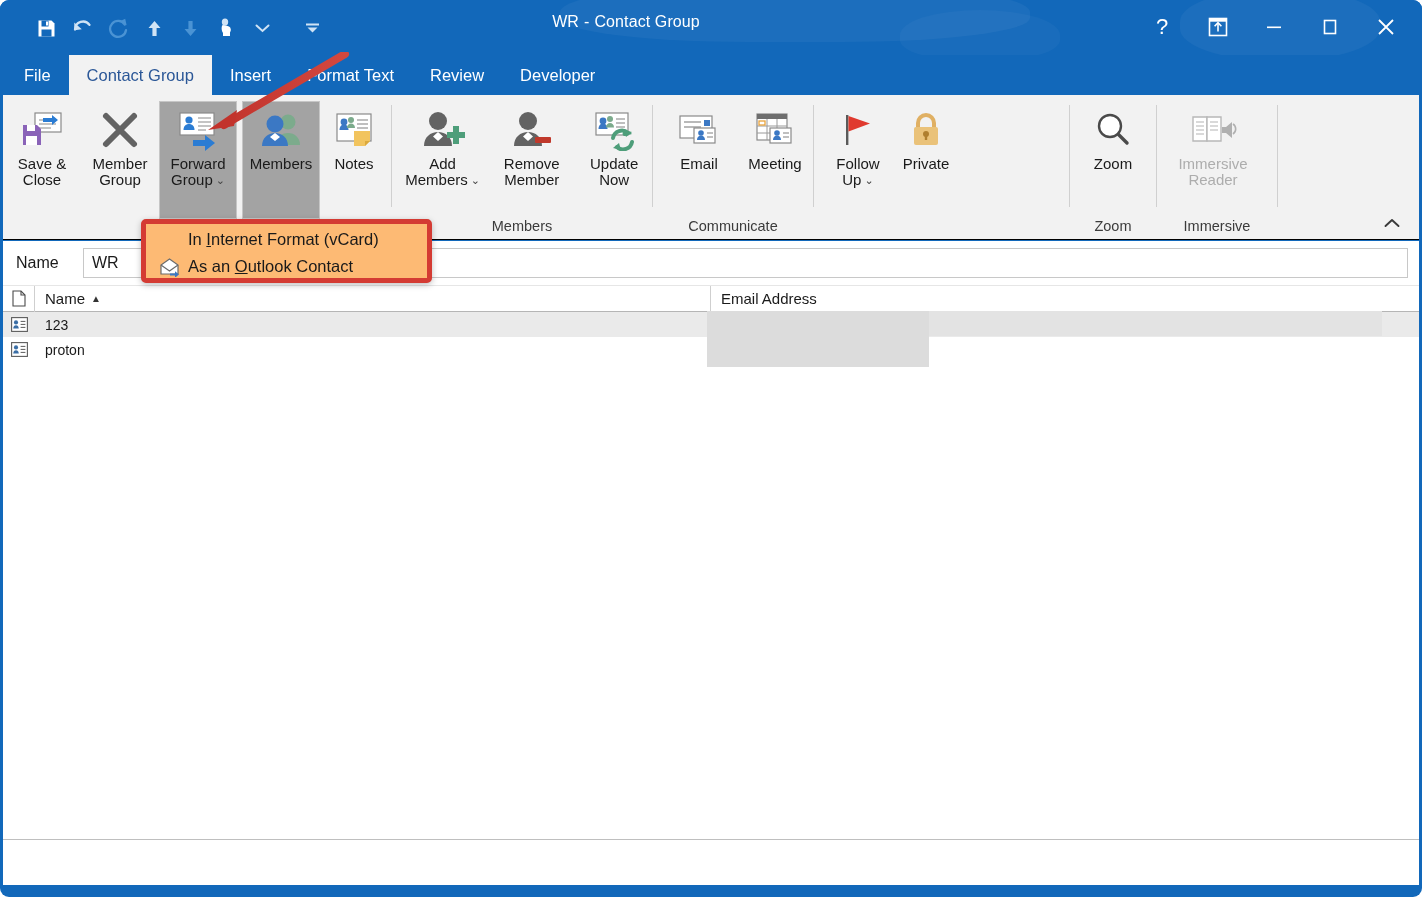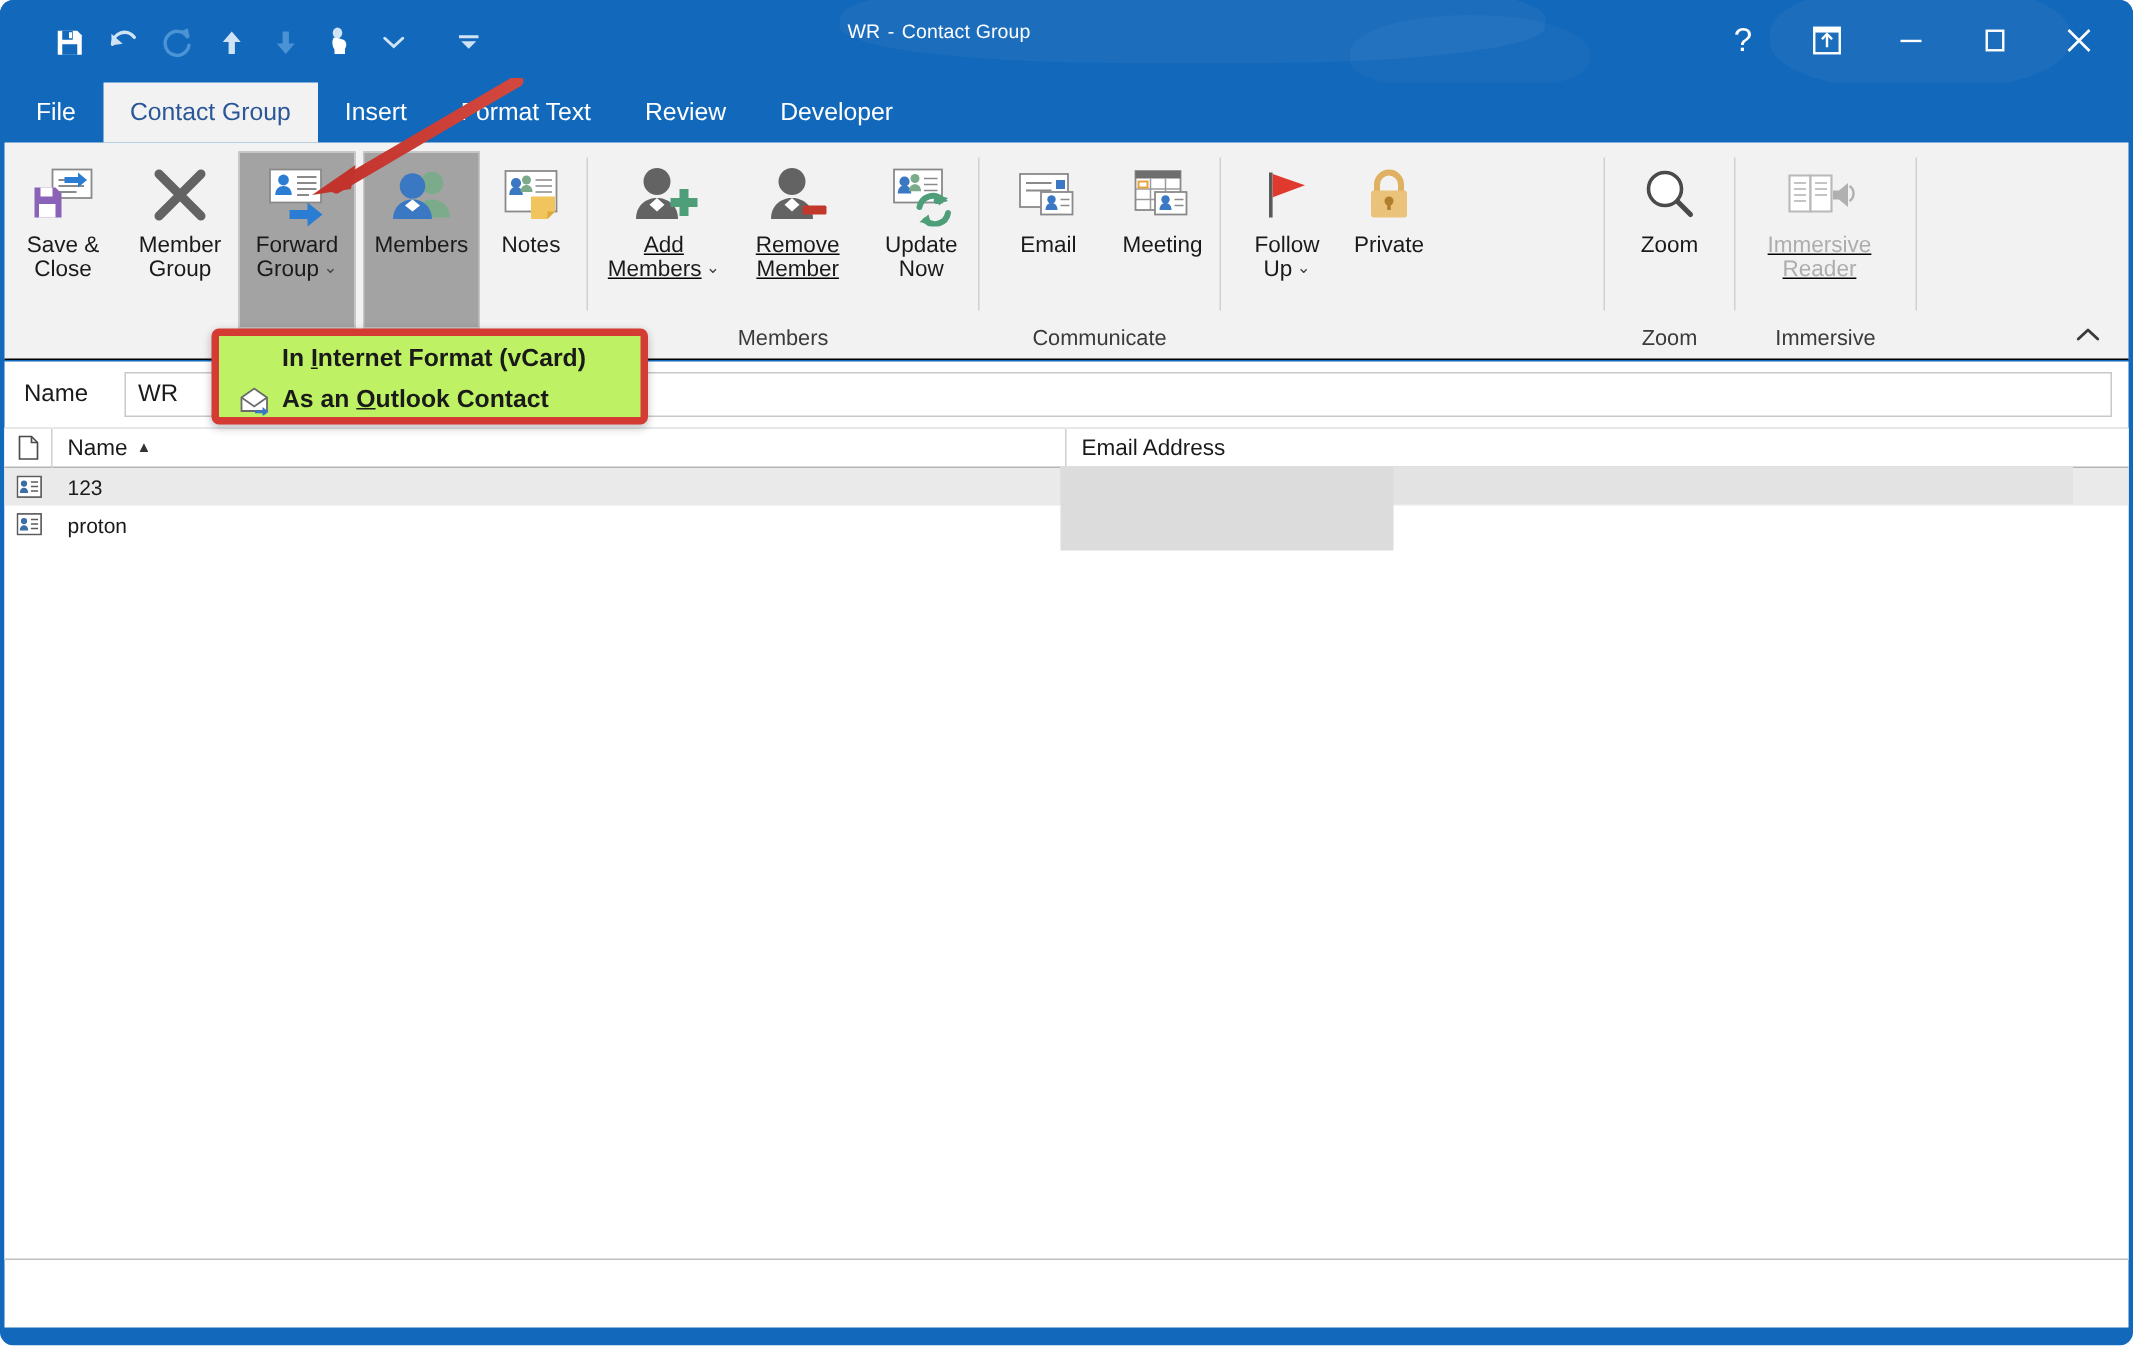--- a/index.html
+++ b/index.html
@@ -42,21 +42,21 @@
   .qat-btn {
     width: 36px; height: 32px;
     display: flex; align-items: center; justify-content: center;
     cursor: default;
   }
   .qat-btn svg { display: block; }
 
   #win-title {
     position: absolute; left: 0; top: 13px; width: 1252px;
     text-align: center;
-    color: #ffffff; font-size: 13px; letter-spacing: 0.1px;
+    color: #ffffff; font-size: 16px; letter-spacing: 0.1px;
     white-space: nowrap;
   }
   #win-title .t-sep { padding: 0 5px; }
 
   #win-controls {
     position: absolute; right: 8px; top: 4px;
     display: flex; align-items: center; height: 46px;
   }
   .wc-btn {
     width: 56px; height: 46px;
@@ -116,21 +116,21 @@
   }
 
   .rbtn {
     width: 68px;
     display: flex; flex-direction: column; align-items: center;
     padding: 4px 2px 0 2px;
     cursor: default;
     border: 1px solid transparent;
   }
   .rbtn.wide { width: 78px; }
-  .rbtn.xwide { width: 92px; text-decoration: underline; }
+  .rbtn.xwide { width: 92px; }
   .rbtn.active { background: #a3a3a3; border-color: #c6c6c6; }
   .rbtn-icon {
     height: 48px; width: 100%;
     display: flex; align-items: center; justify-content: center;
   }
   .rbtn-label {
     margin-top: 2px;
     font-size: 15px; color: #1a1a1a; line-height: 1.08;
     text-align: center; word-wrap: break-word;
   }
@@ -215,26 +215,25 @@
     background: #dedede;
   }
   #redact-a { left: 707px; top: 311px; width: 222px; height: 56px; background: #dcdcdc; }
   #redact-b { left: 707px; top: 311px; width: 675px; height: 25px; background: #e3e3e3; }
 
   
   #dropdown {
     position: absolute;
     left: 141px; top: 219px;
     width: 291px; height: 64px;
-    background: #bef264;
+    background: #fdba74;
     border: 5px solid #d43b33;
     border-radius: 5px;
     z-index: 40;
     box-shadow: 0 2px 6px rgba(0,0,0,0.25);
-    font-weight: bold;
   }
   .dd-item {
     height: 27px;
     display: flex; align-items: center;
     padding-left: 8px;
     font-size: 16.5px; color: #1a1a1a;
     cursor: default;
   }
   .dd-ico {
     width: 34px; height: 24px;

